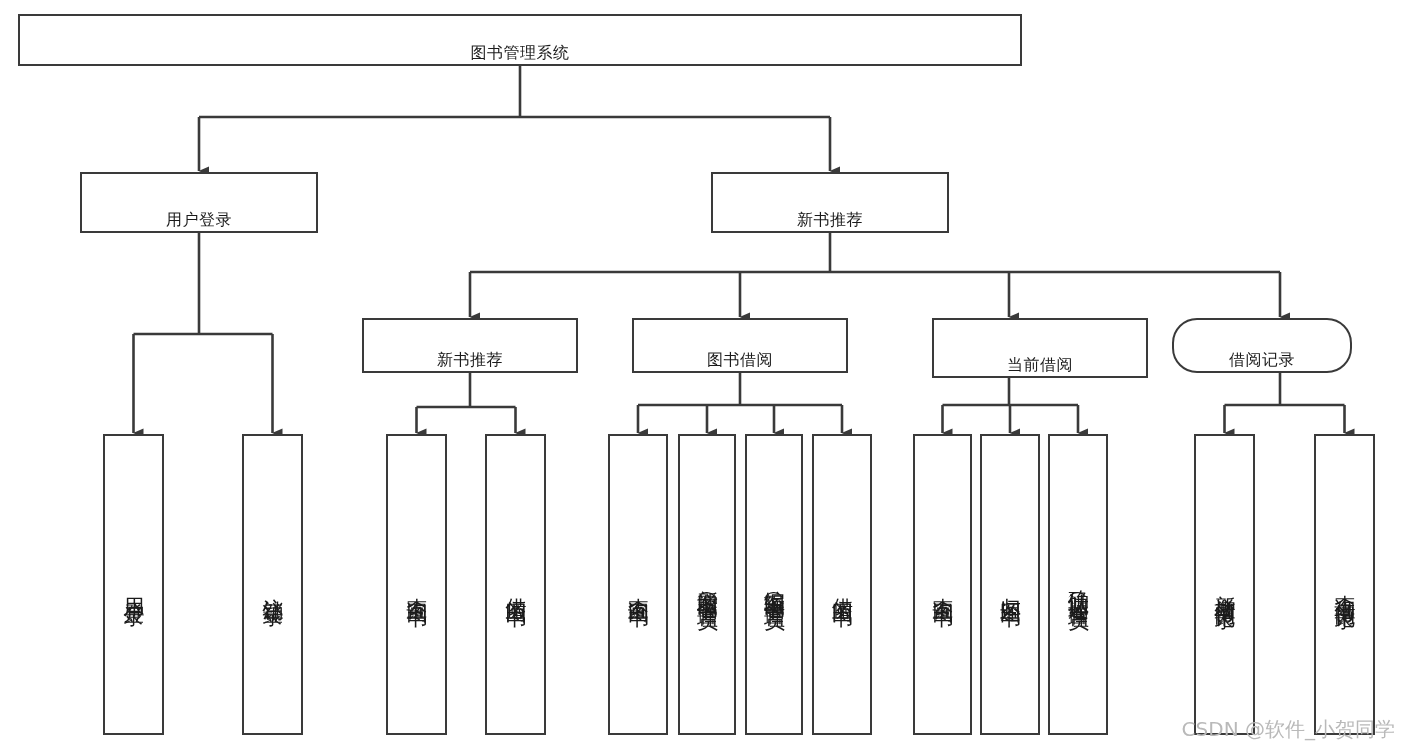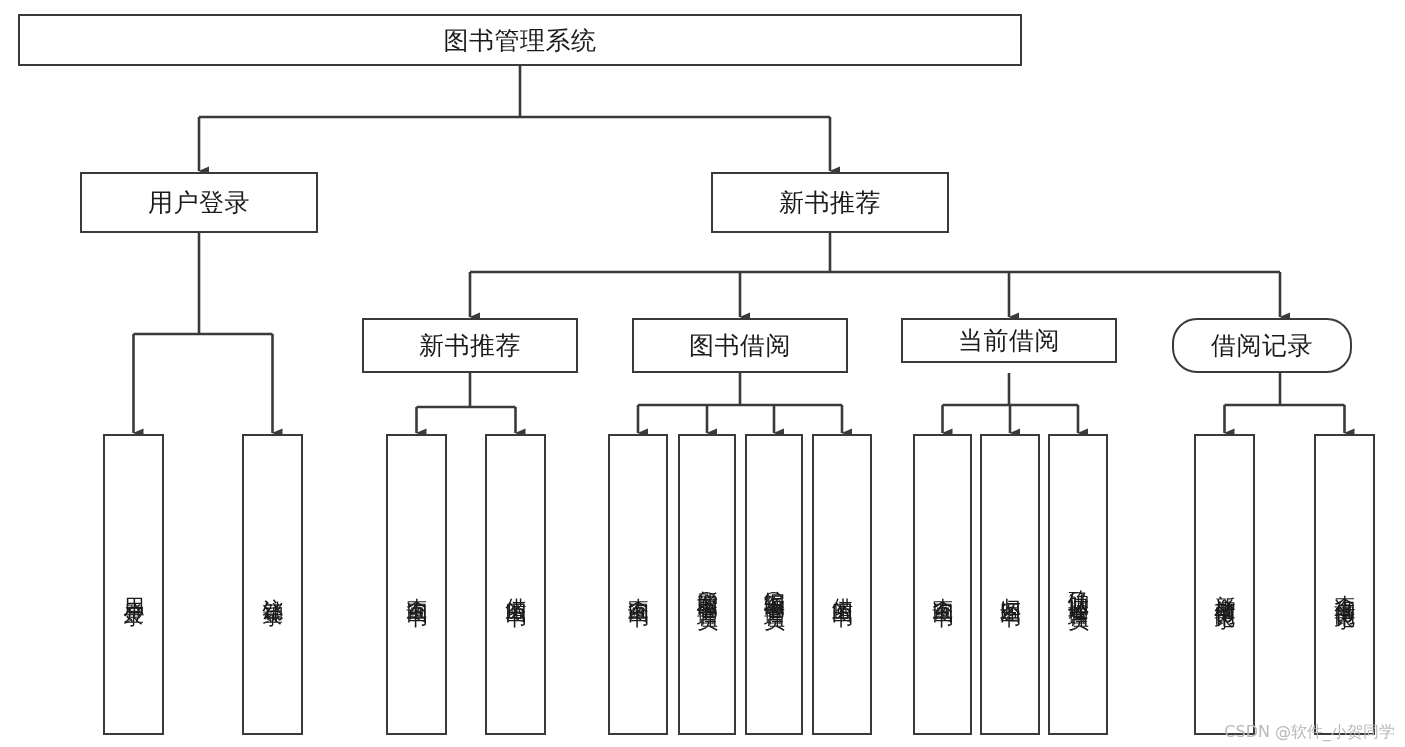--- a/index.html
+++ b/index.html
@@ -30,22 +30,23 @@
     position: absolute;
     box-sizing: border-box;
     background: #ffffff;
     border: 2.5px solid #3a3a3a;
     display: flex;
     align-items: center;
     justify-content: center;
     color: #1b1b1b;
   }
   .node-box.horizontal {
-    font-size: 25px;
+    font-size: 16px;
     letter-spacing: 0.5px;
+    align-items: flex-end;
   }
   .node-box.vertical {
     writing-mode: vertical-rl;
     text-orientation: upright;
     font-size: 21px;
     letter-spacing: 3px;
     padding-top: 4px;
     line-height: 1.0;
   }
   .node-label {
@@ -53,21 +54,21 @@
     white-space: nowrap;
   }
   .node-box.vertical .node-label {
     writing-mode: vertical-rl;
     text-orientation: upright;
   }
   #watermark {
     position: absolute;
     right: 10px;
     bottom: 4px;
-    font-size: 16px;
+    font-size: 20px;
     color: #b9b9b9;
     white-space: nowrap;
     pointer-events: none;
   }
 </style>
 </head>
 <body>
 
 <div id="diagram-root">
 
@@ -124,21 +125,21 @@
   <div class="node-box horizontal" style="left: 711px; top: 172px; width: 238px; height: 61px;">
     <span class="node-label">新书推荐</span>
   </div>
 
   <div class="node-box horizontal" style="left: 632px; top: 318px; width: 216px; height: 55px;">
     <span class="node-label">图书借阅</span>
   </div>
   <div class="node-box horizontal" style="left: 362px; top: 318px; width: 216px; height: 55px;">
     <span class="node-label">新书推荐</span>
   </div>
-  <div class="node-box horizontal" style="left: 901px; top: 318px; width: 216px; height: 45px;">
+  <div class="node-box horizontal" style="left: 932px; top: 318px; width: 216px; height: 60px;">
     <span class="node-label">当前借阅</span>
   </div>
   <div class="node-box horizontal" style="left: 1172px; top: 318px; width: 180px; height: 55px; border-radius: 25px;">
     <span class="node-label">借阅记录</span>
   </div>
 
   <div class="node-box vertical" style="left: 103px; top: 434px; width: 61px; height: 301px;">
     <span class="node-label">用户登录</span>
   </div>
   <div class="node-box vertical" style="left: 242px; top: 434px; width: 61px; height: 301px;">

